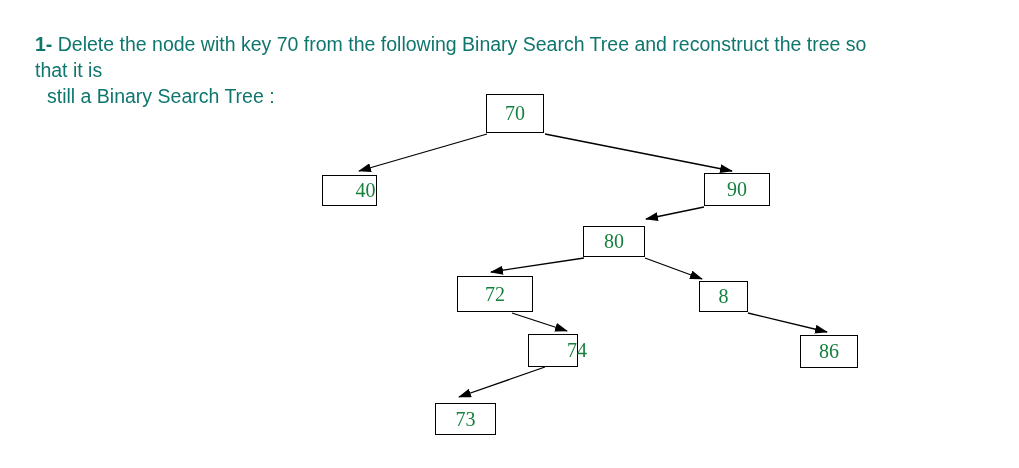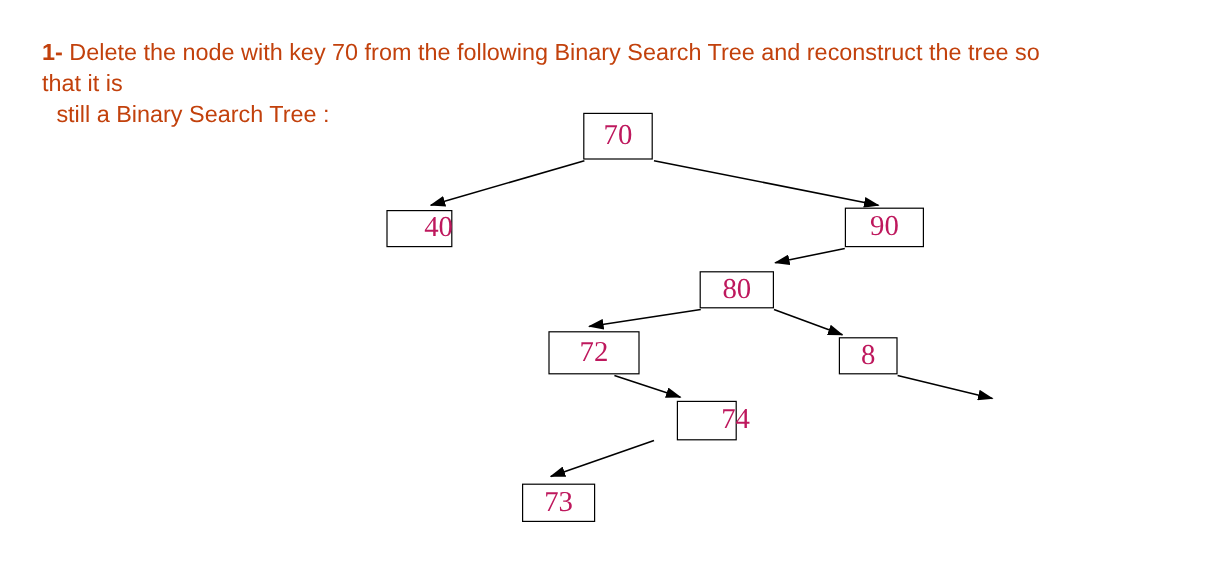--- a/index.html
+++ b/index.html
@@ -12,21 +12,21 @@
     width: 1019px;
     height: 468px;
     background: #ffffff;
     overflow: hidden;
     font-family: "Liberation Sans", sans-serif;
   }
   .question {
     position: absolute;
     left: 35px;
     top: 31px;
-    color: #c2410c;
+    color: #0f766e;
     font-size: 19.5px;
     line-height: 26px;
     white-space: nowrap;
   }
   .q-number {
     font-weight: bold;
   }
   .q-line3 {
     margin-left: 12px;
   }
@@ -40,30 +40,30 @@
   }
   .tree-node {
     position: absolute;
     box-sizing: border-box;
     border: 1.5px solid #000000;
     background: #ffffff;
     display: flex;
     align-items: center;
     justify-content: center;
     font-family: "Liberation Serif", serif;
-    font-size: 24px;
-    color: #be185d;
+    font-size: 20px;
+    color: #15803d;
   }
   .n70 { left: 486px; top: 94px;  width: 58px; height: 39px; }
   .n40 { left: 322px; top: 175px; width: 55px; height: 31px; padding-left: 32px; }
   .n90 { left: 704px; top: 173px; width: 66px; height: 33px; }
   .n80 { left: 583px; top: 226px; width: 62px; height: 31px; }
   .n72 { left: 457px; top: 276px; width: 76px; height: 36px; }
   .n8  { left: 699px; top: 281px; width: 49px; height: 31px; }
-  .n74 { left: 564px; top: 334px; width: 46px; height: 33px; padding-left: 48px; }
+  .n74 { left: 528px; top: 334px; width: 46px; height: 33px; padding-left: 48px; }
   .n86 { left: 800px; top: 335px; width: 58px; height: 33px; }
   .n73 { left: 435px; top: 403px; width: 61px; height: 32px; }
 </style>
 </head>
 <body>
 
 <div class="page">
 
   <div class="question">
     <div>
@@ -90,15 +90,16 @@
     <line x1="545" y1="367" x2="459" y2="397" stroke="#000" stroke-width="1.3" marker-end="url(#arrowhead)"></line>
   </svg>
 
   <div class="tree-node n70">70</div>
   <div class="tree-node n40">40</div>
   <div class="tree-node n90">90</div>
   <div class="tree-node n80">80</div>
   <div class="tree-node n72">72</div>
   <div class="tree-node n8">8</div>
   <div class="tree-node n74">74</div>
+  <div class="tree-node n86">86</div>
   <div class="tree-node n73">73</div>
 
 </div>
 
 </body></html>

